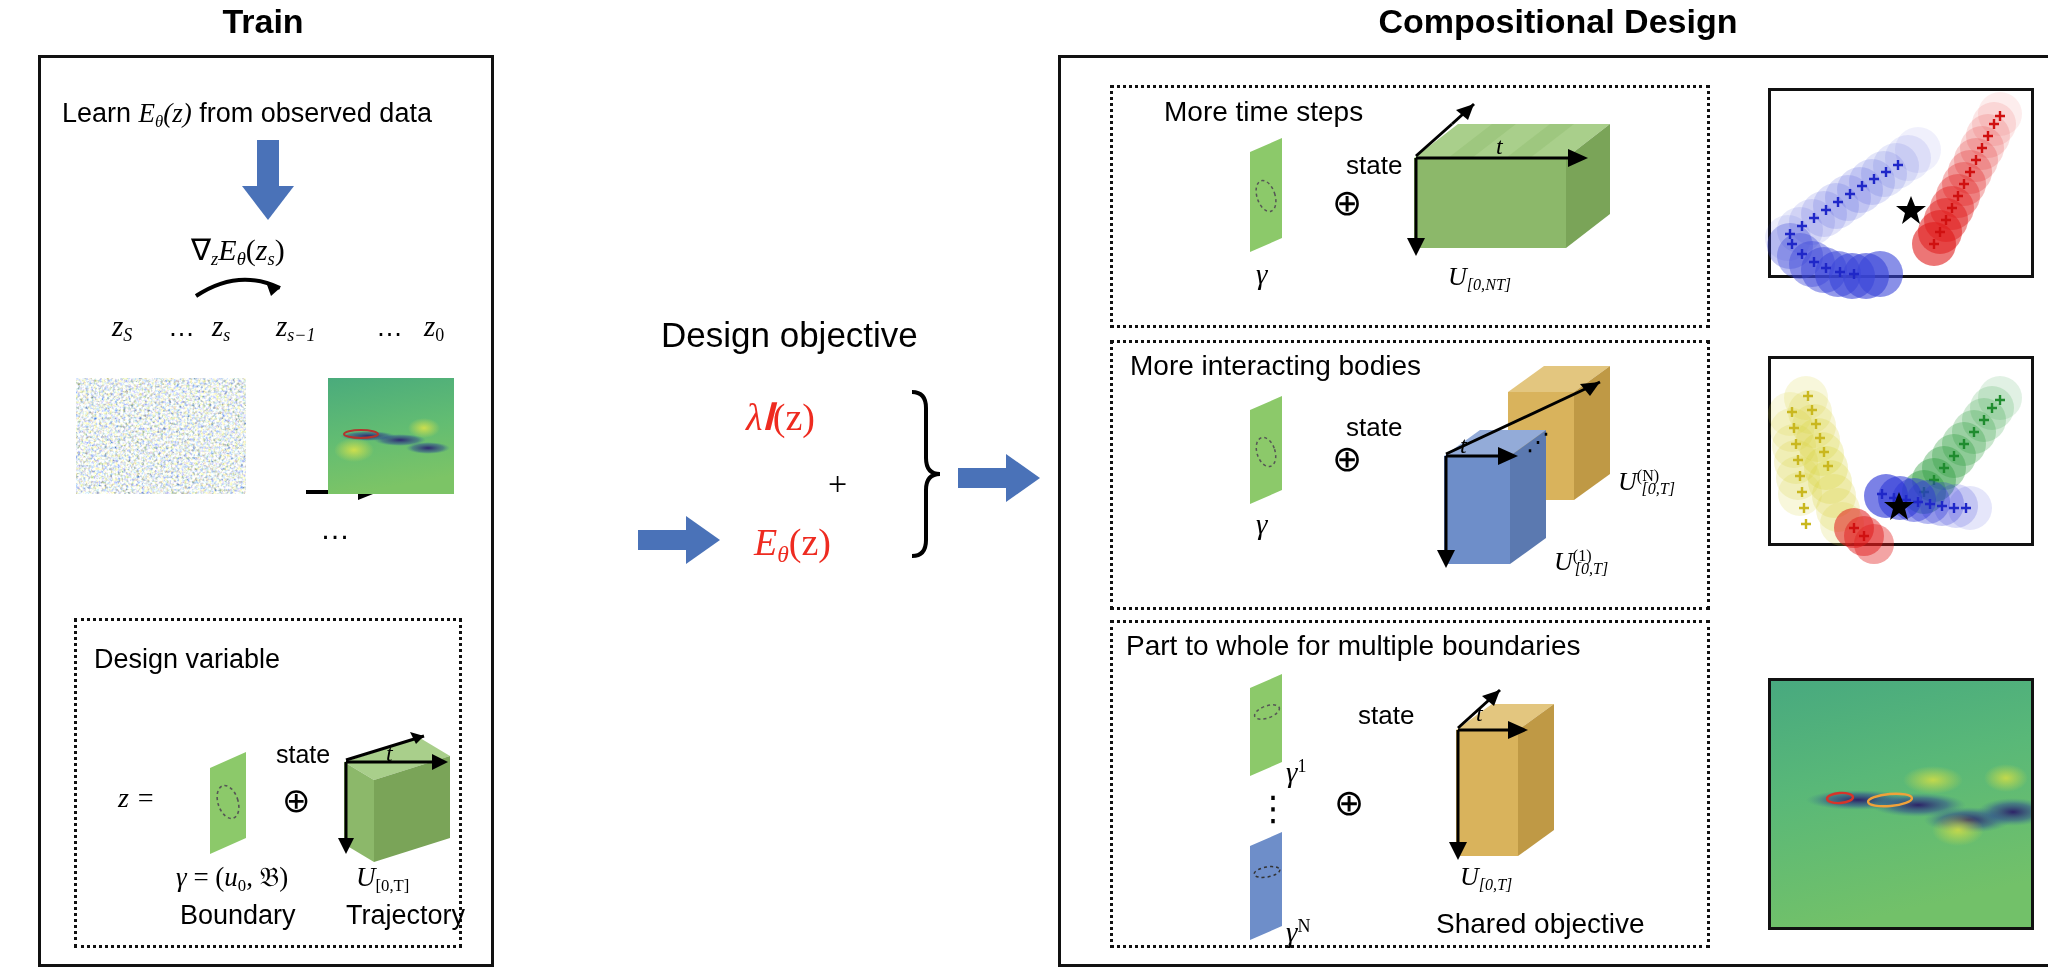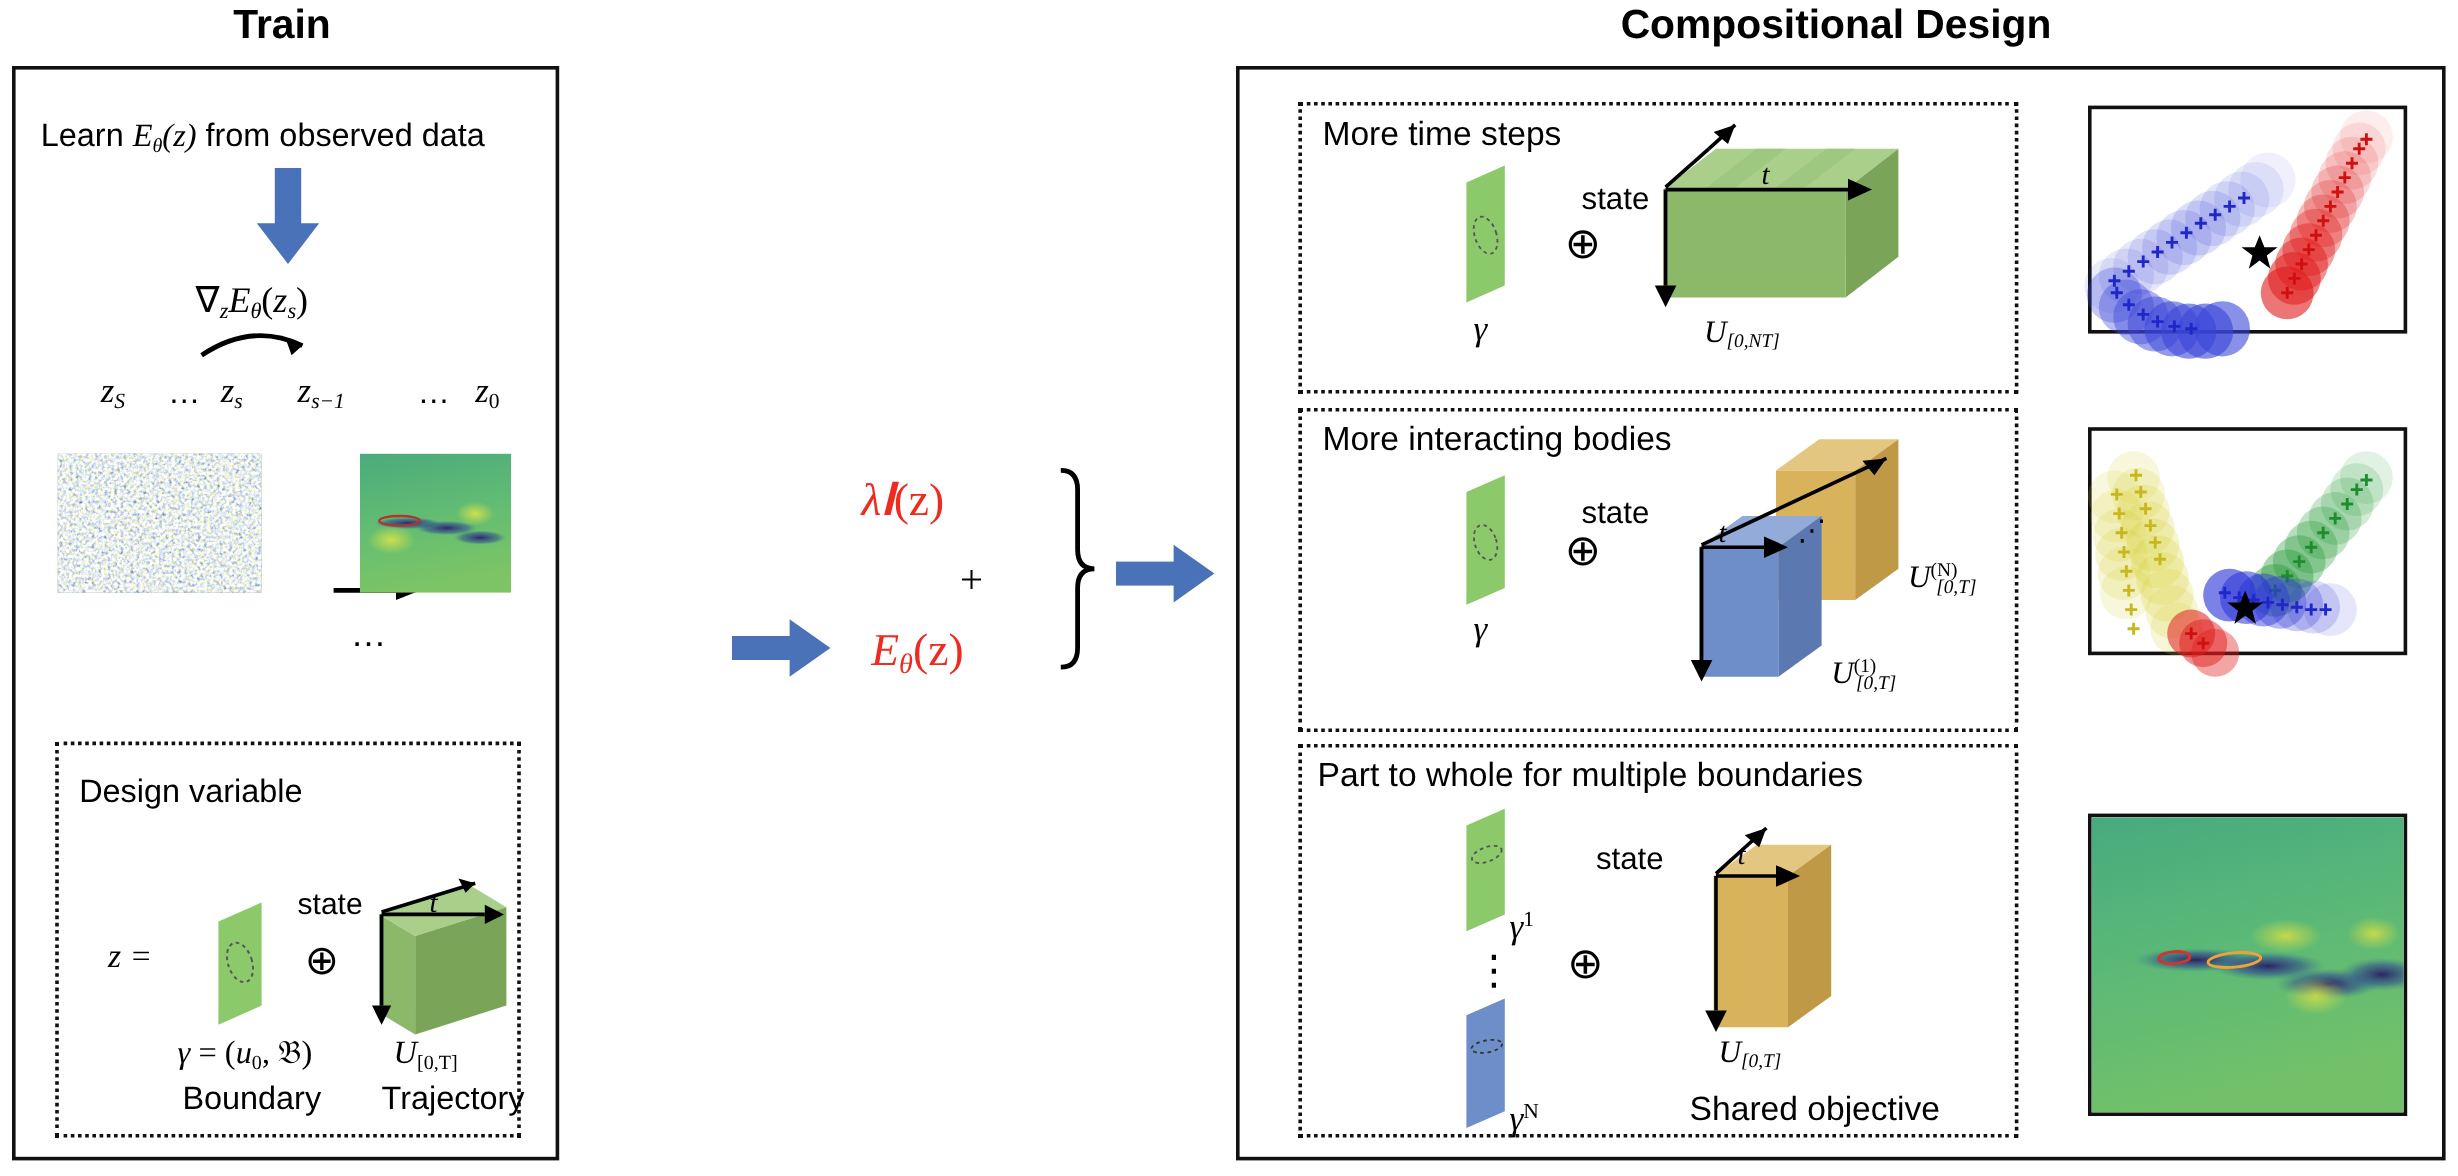--- a/index.html
+++ b/index.html
@@ -3,21 +3,21 @@
 <meta charset="utf-8">
 <style>
   * { box-sizing: border-box; }
   html, body {
     margin: 0; padding: 0;
     width: 2048px; height: 980px;
     background: #ffffff;
     font-family: "Liberation Sans", sans-serif;
     overflow: hidden;
   }
-  #root { position: relative; width: 1757px; height: 980px; }
+  #root { position: relative; width: 1757px; height: 980px; margin-left: 28px; }
 
   .panel-title {
     position: absolute;
     font-weight: bold;
     color: #000;
     text-align: center;
     white-space: nowrap;
   }
   .solid-box {
     position: absolute;
@@ -187,20 +187,21 @@
   <div class="math" style="left:148px; top:862px; font-size:27px;">
     <span>γ</span><span class="up"> = (</span><span>u</span><span class="sub-up">0</span><span class="up">, </span><span class="up">𝔅</span><span class="up">)</span>
   </div>
   <div class="lbl" style="left:152px; top:900px; font-size:27px;">Boundary</div>
 
   <div class="math" style="left:328px; top:862px; font-size:27px;">
     <span>U</span><span class="sub-up">[0,T]</span>
   </div>
   <div class="lbl" style="left:318px; top:900px; font-size:27px;">Trajectory</div>
 
+  <div class="lbl" style="left:633px; top:315px; font-size:35px;">Design objective</div>
 
   <div class="math" style="left:718px; top:395px; font-size:38px;">
     <span class="red">λ</span><span class="red">𝐥</span><span class="red up">(z)</span>
   </div>
 
   <div class="math" style="left:800px; top:465px; font-size:34px; font-style:normal;">+</div>
 
   <div class="math" style="left:726px; top:520px; font-size:38px;">
     <span class="red">E</span><span class="red sub">θ</span><span class="red up">(z)</span>
   </div>
@@ -221,21 +222,21 @@
       <rect x="930" y="468" width="52" height="20" fill="#4a72b8"></rect>
       <polygon points="978,454 1012,478 978,502" fill="#4a72b8"></polygon>
     </g>
   </svg>
 
   <div class="panel-title" style="left:1030px; top:2px; width:1000px; font-size:34px;">Compositional Design</div>
 
   <div class="solid-box" style="left:1030px; top:55px; width:1008px; height:912px;"></div>
 
   <div class="dotted-box" style="left:1082px; top:85px; width:600px; height:243px;"></div>
-  <div class="lbl" style="left:1102px; top:96px; font-size:28px;">More time steps</div>
+  <div class="lbl" style="left:1136px; top:96px; font-size:28px;">More time steps</div>
 
   <svg class="abs-svg" width="2048" height="980">
     <g>
       <polygon points="1222,152 1254,138 1254,238 1222,252" fill="#8cc96a"></polygon>
       <ellipse cx="1238" cy="196" rx="9" ry="16" fill="none" stroke="#555" stroke-width="1.5" stroke-dasharray="3,3" transform="rotate(-18 1238 196)"></ellipse>
     </g>
     <g>
       <polygon points="1386,158 1538,158 1582,124 1430,124" fill="#a9cf8b"></polygon>
       <polygon points="1386,158 1386,248 1430,214 1430,124" fill="#96c277" opacity="0"></polygon>
       <polygon points="1386,158 1538,158 1538,248 1386,248" fill="#8cb86a"></polygon>

